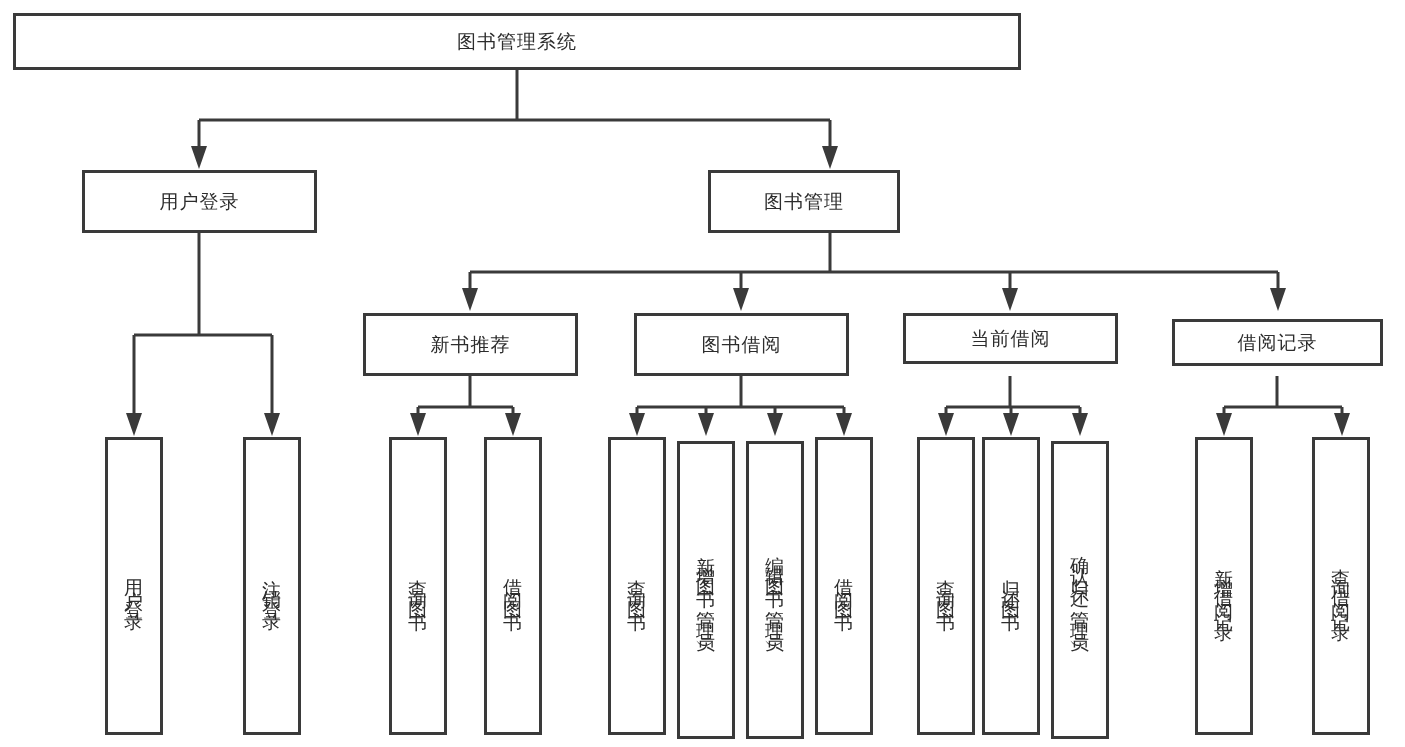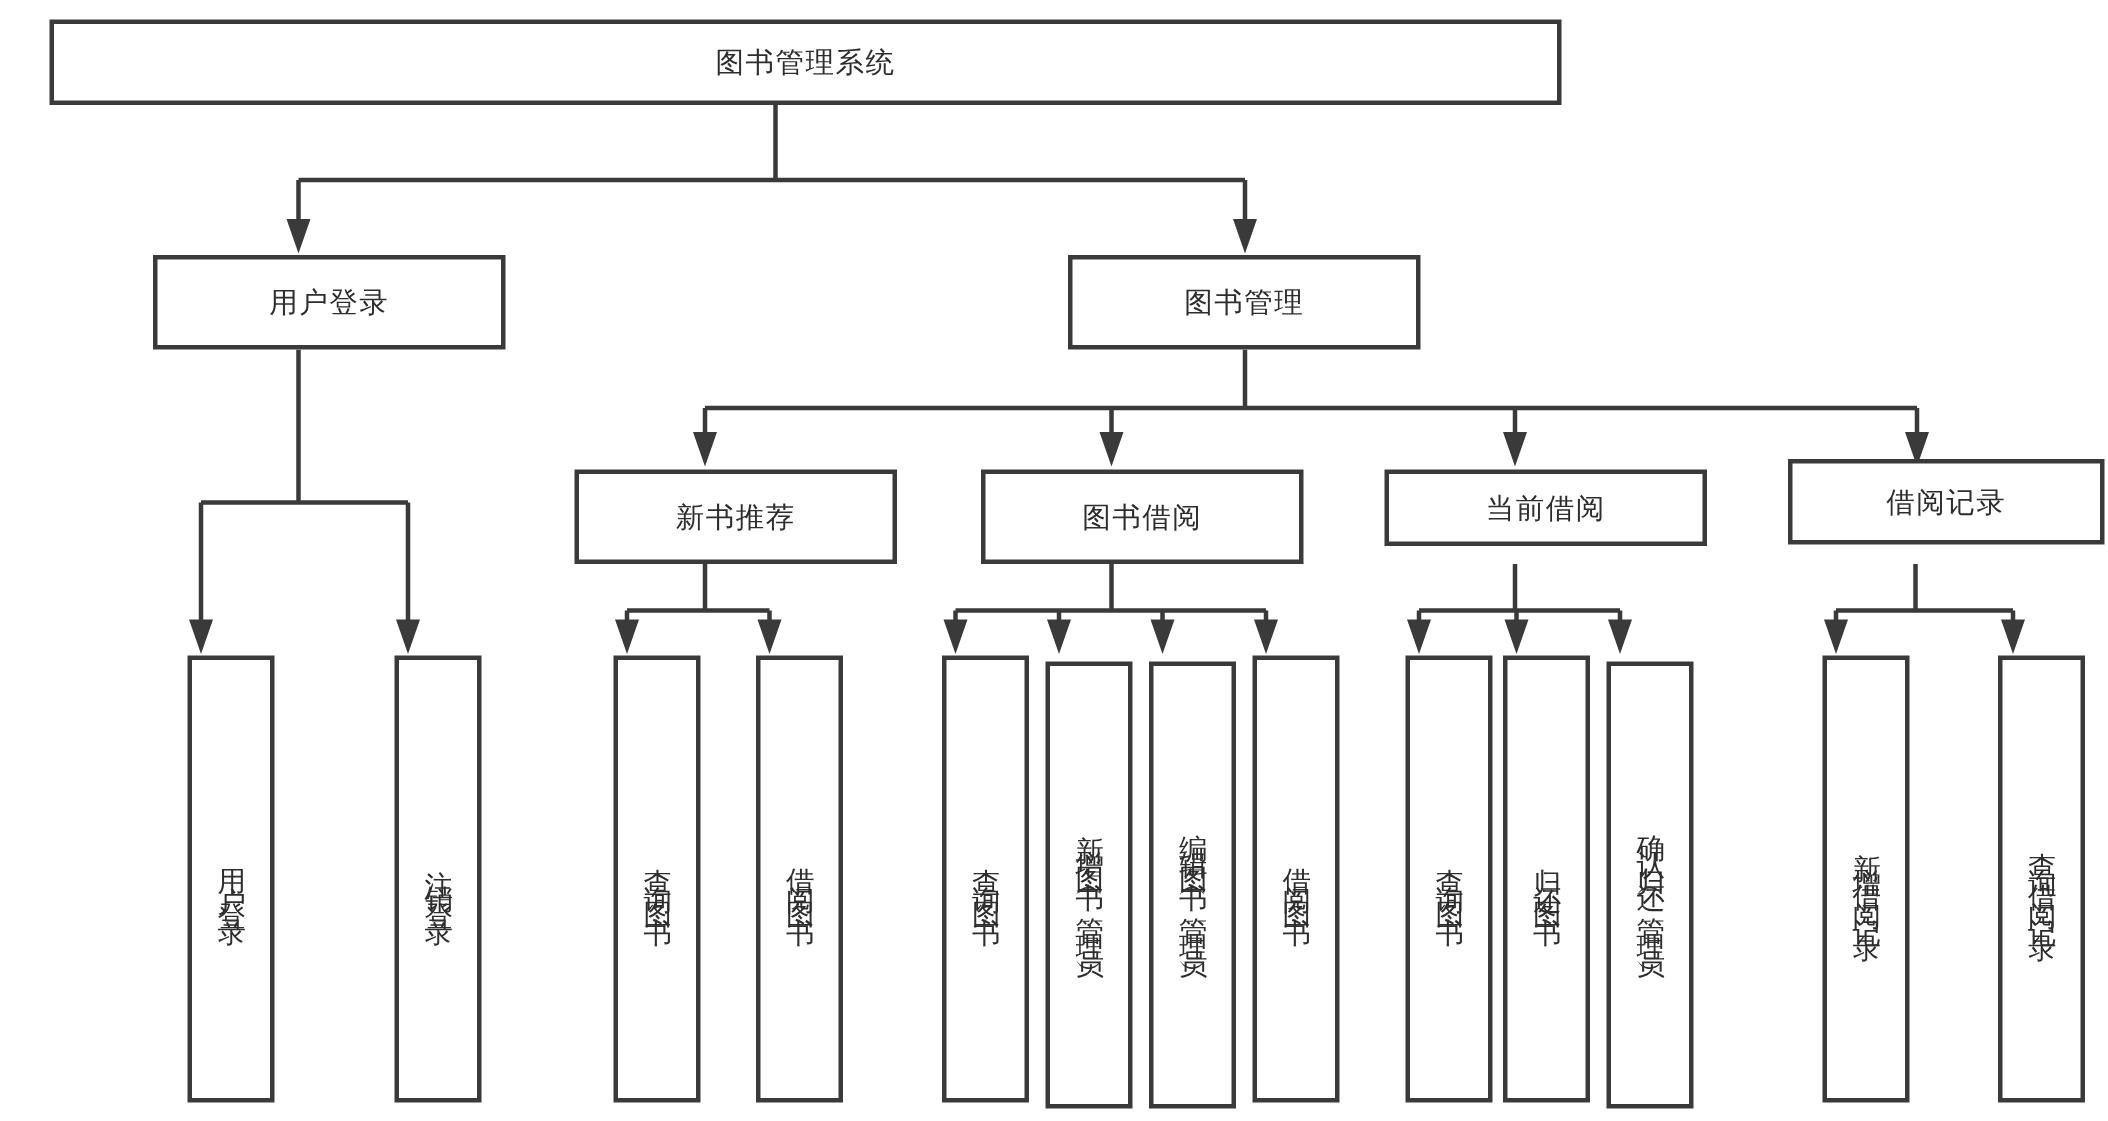--- a/index.html
+++ b/index.html
@@ -17,21 +17,20 @@
   .node{
     position:absolute;
     box-sizing:border-box;
     background:var(--box-bg,#ffffff);
     border:3px solid var(--line,#3a3a3a);
     display:flex;align-items:center;justify-content:center;
     font-size:19px;
     letter-spacing:1px;
     white-space:nowrap;
     z-index:2;
-    margin-left:20px;
   }
   .leaf span{
     writing-mode:vertical-rl;
     letter-spacing:11px;
     line-height:1;
   }
   .watermark{
     position:absolute;
     left:1189px;top:716px;
     font-size:17px;
@@ -90,34 +89,34 @@
     </g>
   </svg>
 
   <div class="node" style="left:13px;top:13px;width:1008px;height:57px">
     <span>图书管理系统</span>
   </div>
 
   <div class="node" style="left:82px;top:170px;width:235px;height:63px">
     <span>用户登录</span>
   </div>
-  <div class="node" style="left:692px;top:170px;width:235px;height:63px">
+  <div class="node" style="left:708px;top:170px;width:192px;height:63px">
     <span>图书管理</span>
   </div>
 
   <div class="node" style="left:634px;top:313px;width:215px;height:63px">
     <span>图书借阅</span>
   </div>
   <div class="node" style="left:363px;top:313px;width:215px;height:63px">
     <span>新书推荐</span>
   </div>
   <div class="node" style="left:903px;top:313px;width:215px;height:51px">
     <span>当前借阅</span>
   </div>
-  <div class="node" style="left:1172px;top:306px;width:211px;height:57px">
+  <div class="node" style="left:1172px;top:319px;width:211px;height:47px">
     <span>借阅记录</span>
   </div>
 
   <div class="node leaf" style="left:105px;top:437px;width:58px;height:298px">
     <span>用户登录</span>
   </div>
   <div class="node leaf" style="left:243px;top:437px;width:58px;height:298px">
     <span>注销登录</span>
   </div>
 

